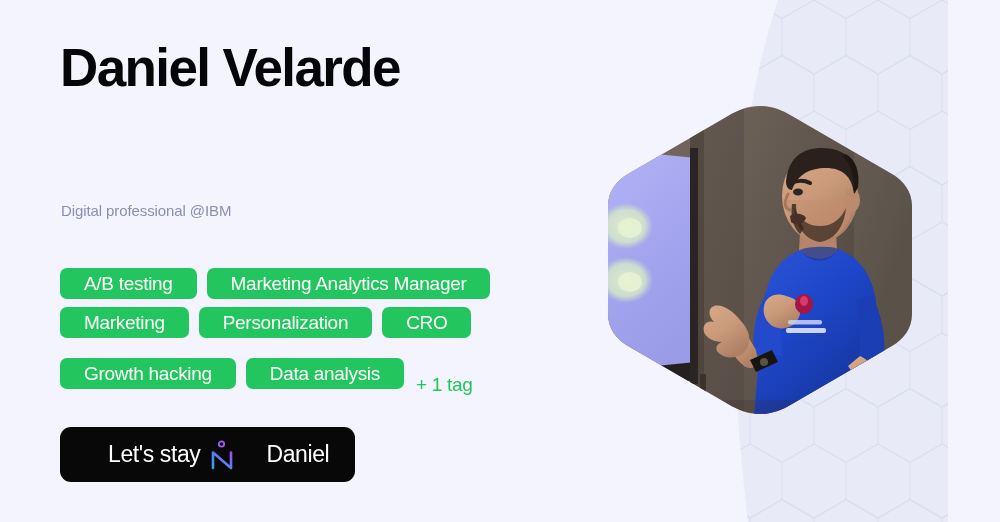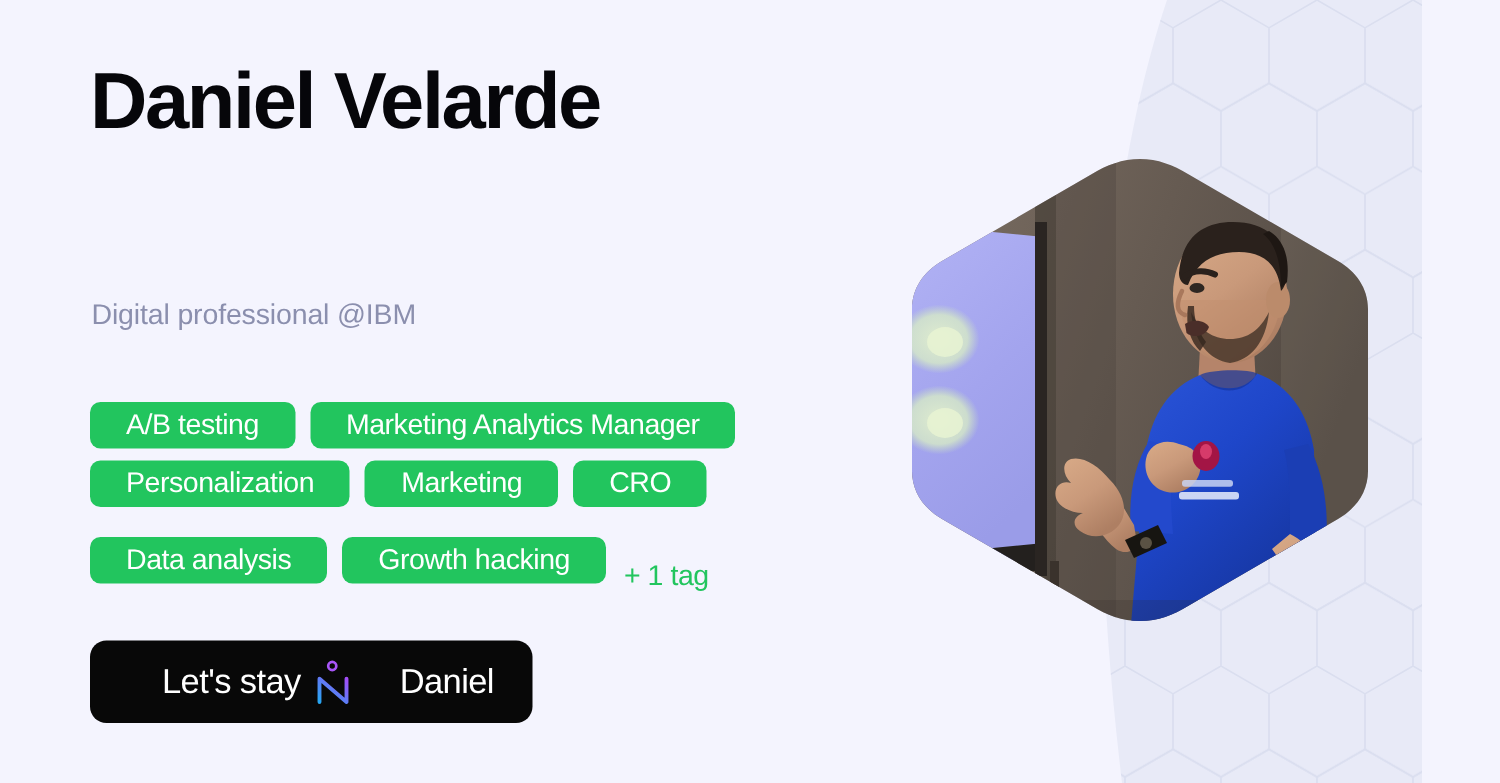--- a/index.html
+++ b/index.html
@@ -54,21 +54,21 @@
     font-weight: bold;
     letter-spacing: -1.6px;
     color: #06060a;
     white-space: pre-line;
   }
 
   #headline {
     position: absolute;
     top: 198px;
     left: 1px;
-    font-size: 19px;
+    font-size: 15px;
     line-height: 26px;
     font-weight: 400;
     color: #8b8fae;
     letter-spacing: -0.1px;
   }
 
   
   #tag-list {
     position: absolute;
     top: 268px;
@@ -345,25 +345,25 @@
 
   <div id="content">
 
     <h1 id="page-title">Daniel Velarde</h1>
 
     <div id="headline">Digital professional @IBM</div>
 
     <div id="tag-list">
       <span class="tag">A/B testing</span>
       <span class="tag">Marketing Analytics Manager</span>
+      <span class="tag">Marketing</span>
       <span class="tag">Personalization</span>
-      <span class="tag">Marketing</span>
       <span class="tag">CRO</span>
+      <span class="tag">Growth hacking</span>
       <span class="tag">Data analysis</span>
-      <span class="tag">Growth hacking</span>
       <span id="more-tags">+ 1 tag</span>
     </div>
 
     <button id="cta-button">
       <span class="cta-text">Let's stay</span>
       <span>
         <svg id="intch-logo" width="26" height="30" viewBox="0 0 26 30" xmlns="http://www.w3.org/2000/svg">
           <defs>
             <linearGradient id="nGrad" x1="0" y1="1" x2="1" y2="0">
               <stop offset="0%" stop-color="#27a6f2"></stop>

